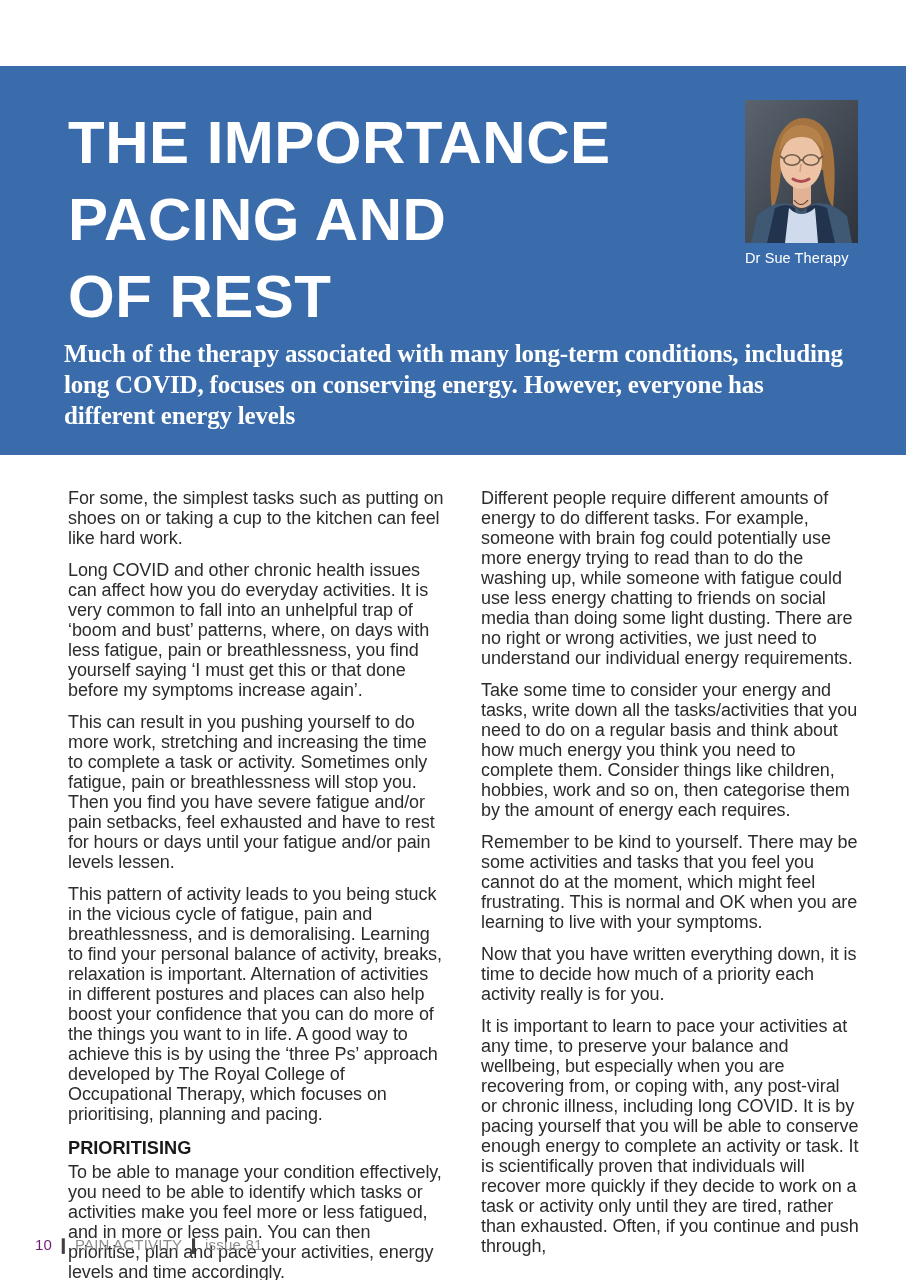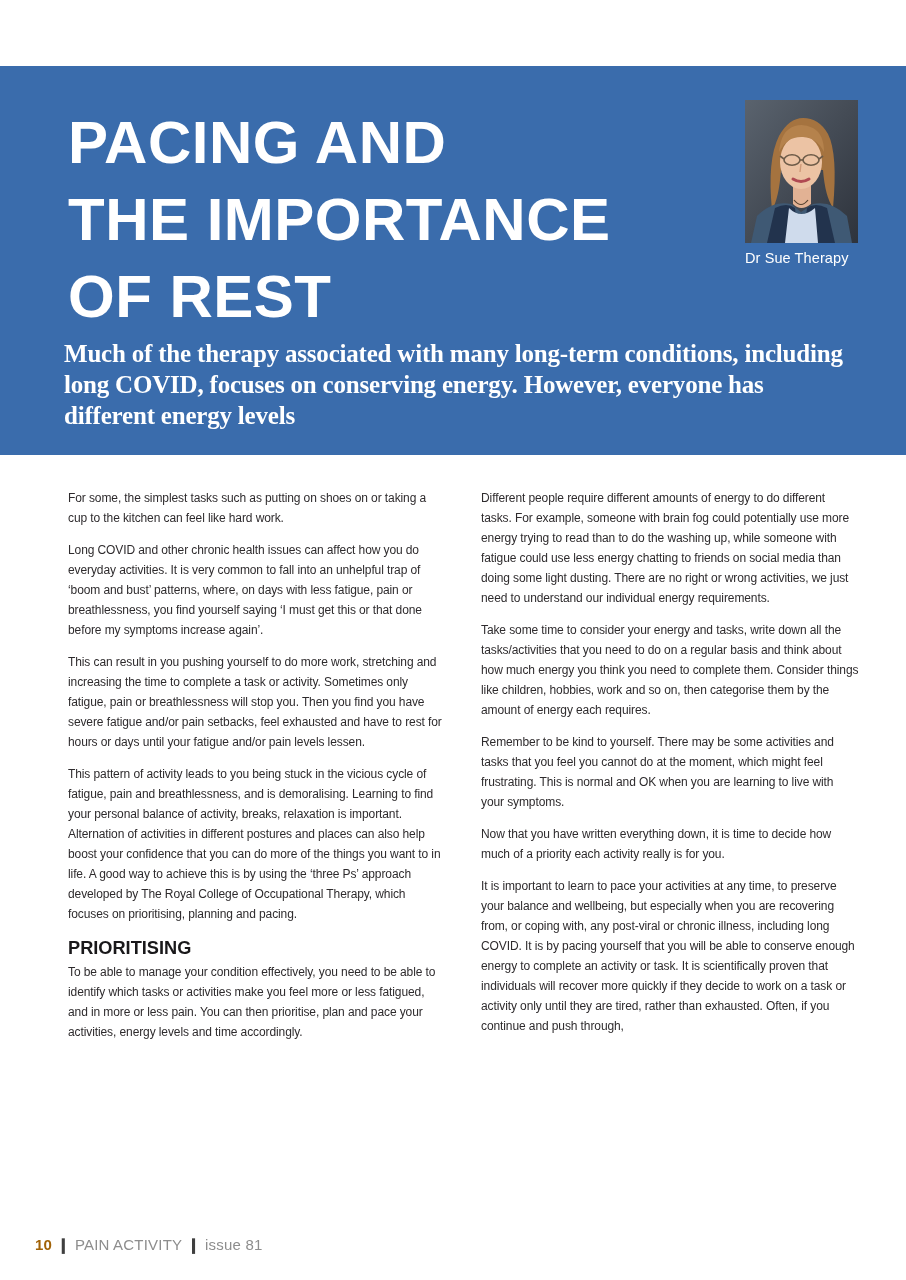--- a/index.html
+++ b/index.html
@@ -42,47 +42,47 @@
   
   .col {
     position: absolute; top: 488px; width: 378px;
     color: #2e2b2d;
   }
   .col-left  { left: 68px; }
   .col-right { left: 481px; }
 
   .para {
     margin: 0 0 12px 0;
-    font-size: 12px; line-height: 20px;
+    font-size: 18px; line-height: 20px;
     letter-spacing: -0.1px;
   }
   .section-heading {
     margin: 2px 0 2px 0;
     font-size: 18.2px; font-weight: 700; line-height: 24px;
     color: #19181a; letter-spacing: 0px;
   }
 
   
   .footer {
     position: absolute; left: 35px; top: 1236px;
     font-size: 15px; line-height: 18px; color: #8d8d8d;
     letter-spacing: 0.2px;
   }
-  .footer .page-num { font-weight: 700; color: #a16207; margin-top: 24px; }
+  .footer .page-num { font-weight: 400; color: #701a75; margin-top: 24px; }
   .footer .sep { color: #3f3f3f; font-weight: 700; margin: 0 5px; }
 </style>
 </head>
 <body>
 
 <div class="page">
 
   <div class="banner">
     <h1 class="title">
+      <span class="title-line">THE IMPORTANCE</span>
       <span class="title-line">PACING AND</span>
-      <span class="title-line">THE IMPORTANCE</span>
       <span class="title-line">OF REST</span>
     </h1>
 
     <div class="photo-wrap">
       <svg class="photo-frame" viewBox="0 0 113 143" xmlns="http://www.w3.org/2000/svg" aria-hidden="true">
         <defs>
           <linearGradient id="pbg" x1="0" y1="0" x2="1" y2="1">
             <stop offset="0" stop-color="#5a636e"></stop>
             <stop offset="1" stop-color="#2e333c"></stop>
           </linearGradient>

